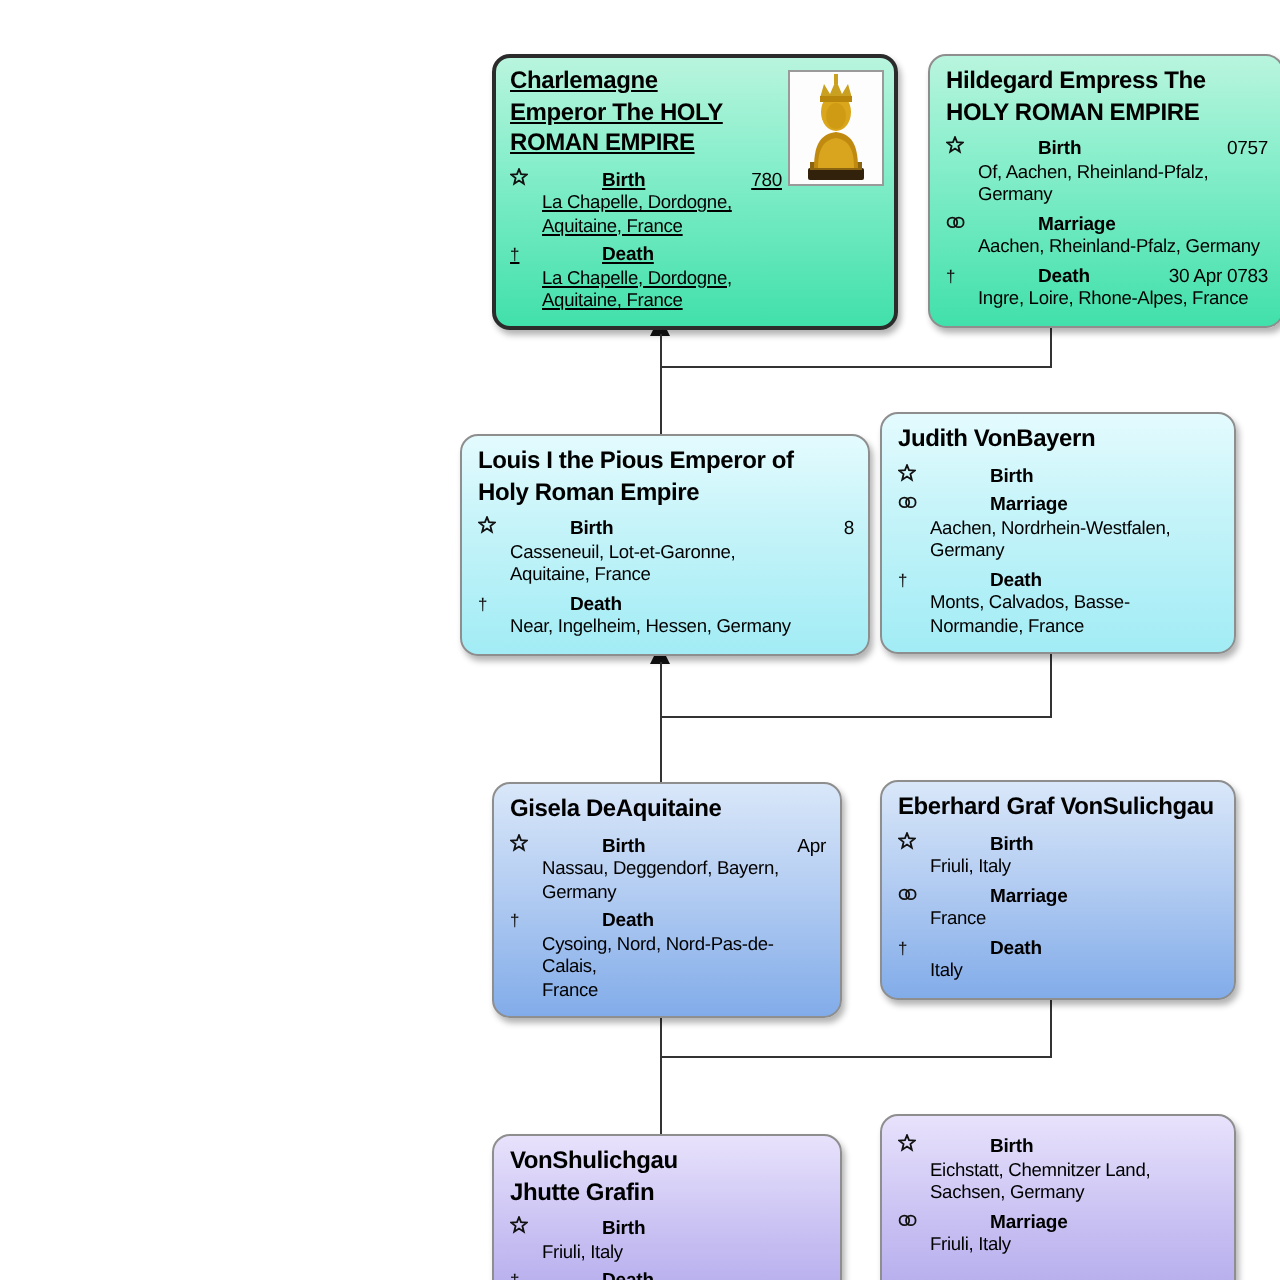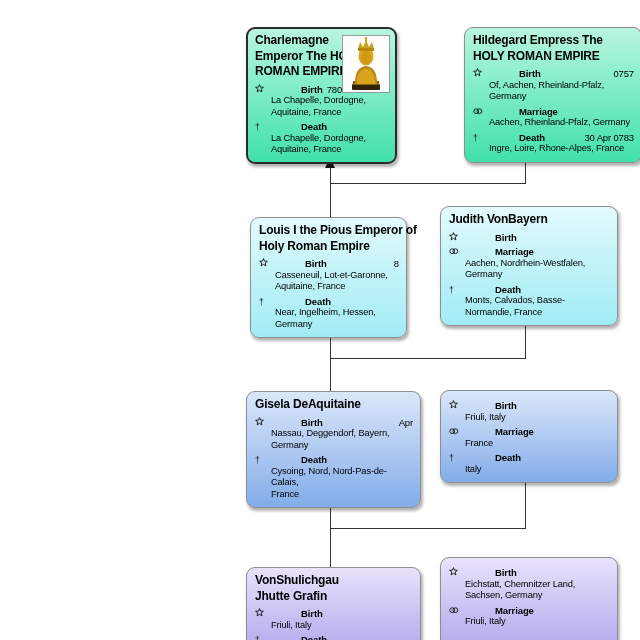--- a/index.html
+++ b/index.html
@@ -51,23 +51,23 @@
   .ev-icon svg { vertical-align:baseline; }
   .ev-label { font-weight:bold; letter-spacing:-0.1px;padding-left:36px; }
   .ev-date { margin-left:auto; text-align:right; letter-spacing:-0.15px; padding-left:4px; }
   .has-portrait .event:first-child .ev-date { margin-right:50px; }
   .ev-place {
     font-size:9.3px; line-height:11.5px; letter-spacing:-0.15px;
     padding-left:16px; white-space:pre-line;
   }
 
   
-  .p0 { left:246px; top:27px;  width:151px; }
+  .p0 { left:246px; top:27px;  width:203px;text-decoration:underline; }
   .p1 { left:440px; top:27px;  width:178px;margin-left:24px; }
-  .p2 { left:250px; top:217px; width:157px; }
+  .p2 { left:230px; top:217px; width:205px; }
   .p3 { left:440px; top:206px; width:178px; }
   .p4 { left:246px; top:391px; width:175px; }
   .p5 { left:440px; top:390px; width:178px; }
   .p6 { left:246px; top:567px; width:175px; min-height:110px; }
   .p7 { left:440px; top:557px; width:178px; min-height:120px; }
 </style>
 </head>
 <body>
 
 <div class="canvas">
@@ -274,20 +274,25 @@
             <span class="ev-label">Death</span>
             <span class="ev-date"></span>
           </div>
           <div class="ev-place">Cysoing, Nord, Nord-Pas-de-Calais,
 France</div>
         </div>
       </div>
   </div>
 
   <div class="card p5 blue">
+    <div class="card-header">
+        <div class="name">
+          <span class="nline">Eberhard Graf VonSulichgau</span>
+        </div>
+      </div>
     <div class="events">
         <div class="event">
           <div class="event-head">
             <span class="ev-icon"><svg width="9" height="9" viewBox="0 0 9 9">
                 <path d="M4.5 0.6 L5.5 3.1 L8.4 3.3 L6.2 5 L6.9 7.9 L4.5 6.3 L2.1 7.9 L2.8 5 L0.6 3.3 L3.5 3.1 Z" fill="none" stroke="#111" stroke-width="0.9"></path>
               </svg></span>
             <span class="ev-label">Birth</span>
             <span class="ev-date"></span>
           </div>
           <div class="ev-place">Friuli, Italy</div>

